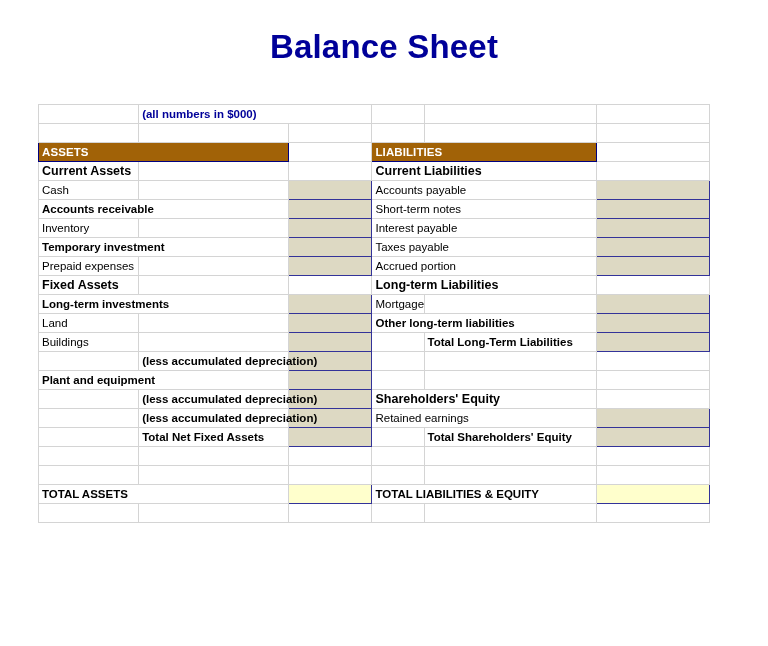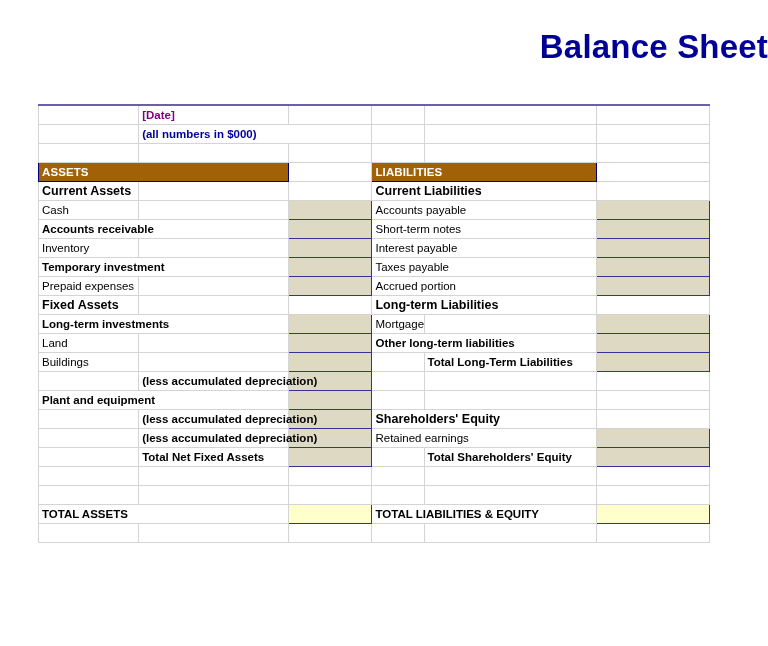--- a/index.html
+++ b/index.html
@@ -20,21 +20,21 @@
     height: 646px;
     background: #ffffff;
   }
 
   
   .title {
     position: absolute;
     top: 28px;
     left: 0;
     width: 768px;
-    text-align: right;
+    text-align: center;
     font-size: 33px;
     font-weight: bold;
     color: #000099;
     letter-spacing: 0.2px;
     font-family: "Liberation Sans", sans-serif;
   }
 
   
   .sheet {
     position: absolute;
@@ -132,28 +132,20 @@
     <colgroup>
       <col class="cA">
         <col class="cB">
         <col class="cC">
       <col class="cD">
         <col class="cE">
         <col class="cF">
     </colgroup>
     <tbody>
 
-      <tr class="toprule">
-        <td></td>
-        <td class="date-txt">[Date]</td>
-        <td></td>
-        <td class="nb"></td>
-        <td class="nb"></td>
-        <td class="nb"></td>
-      </tr>
 
       <tr>
         <td></td>
         <td class="units-txt" colspan="2">(all numbers in $000)</td>
         <td class="nb"></td>
         <td class="nb"></td>
         <td class="nb"></td>
       </tr>
 
       <tr>

